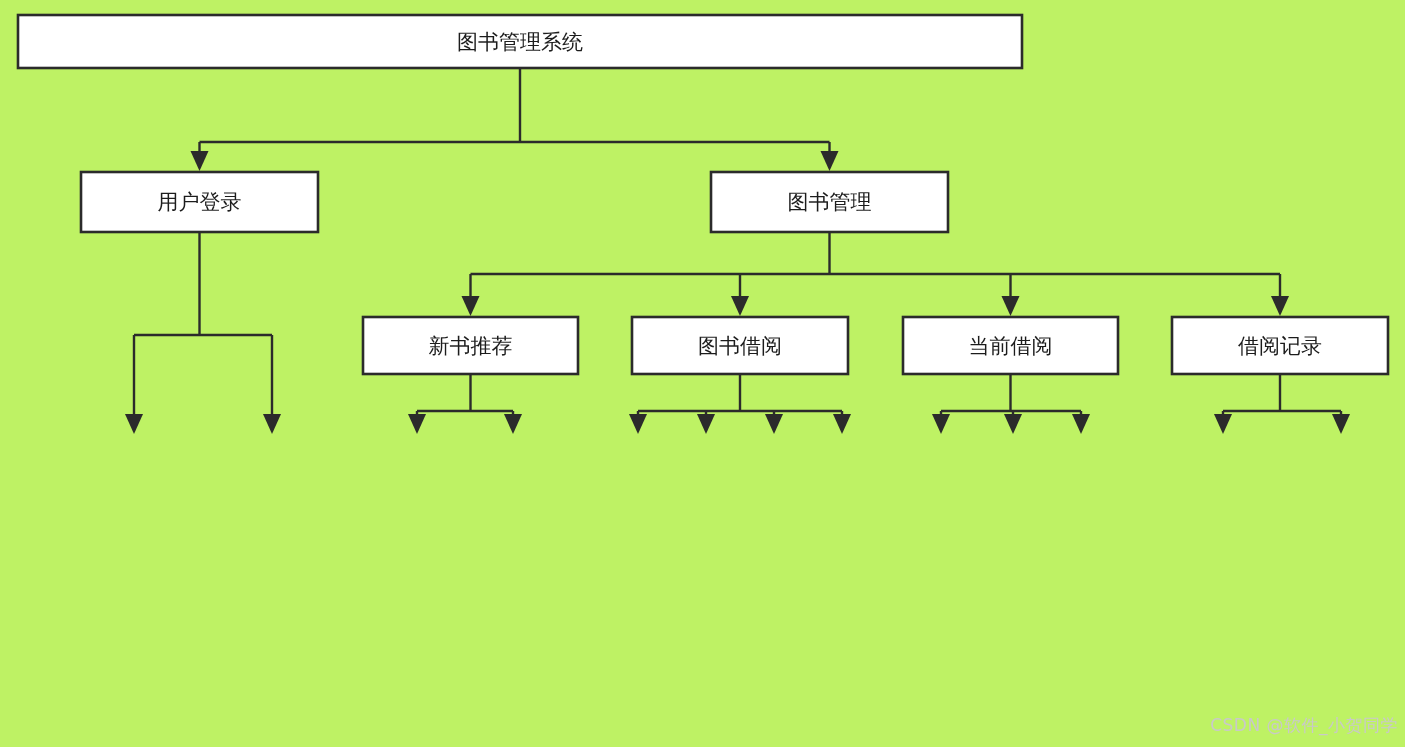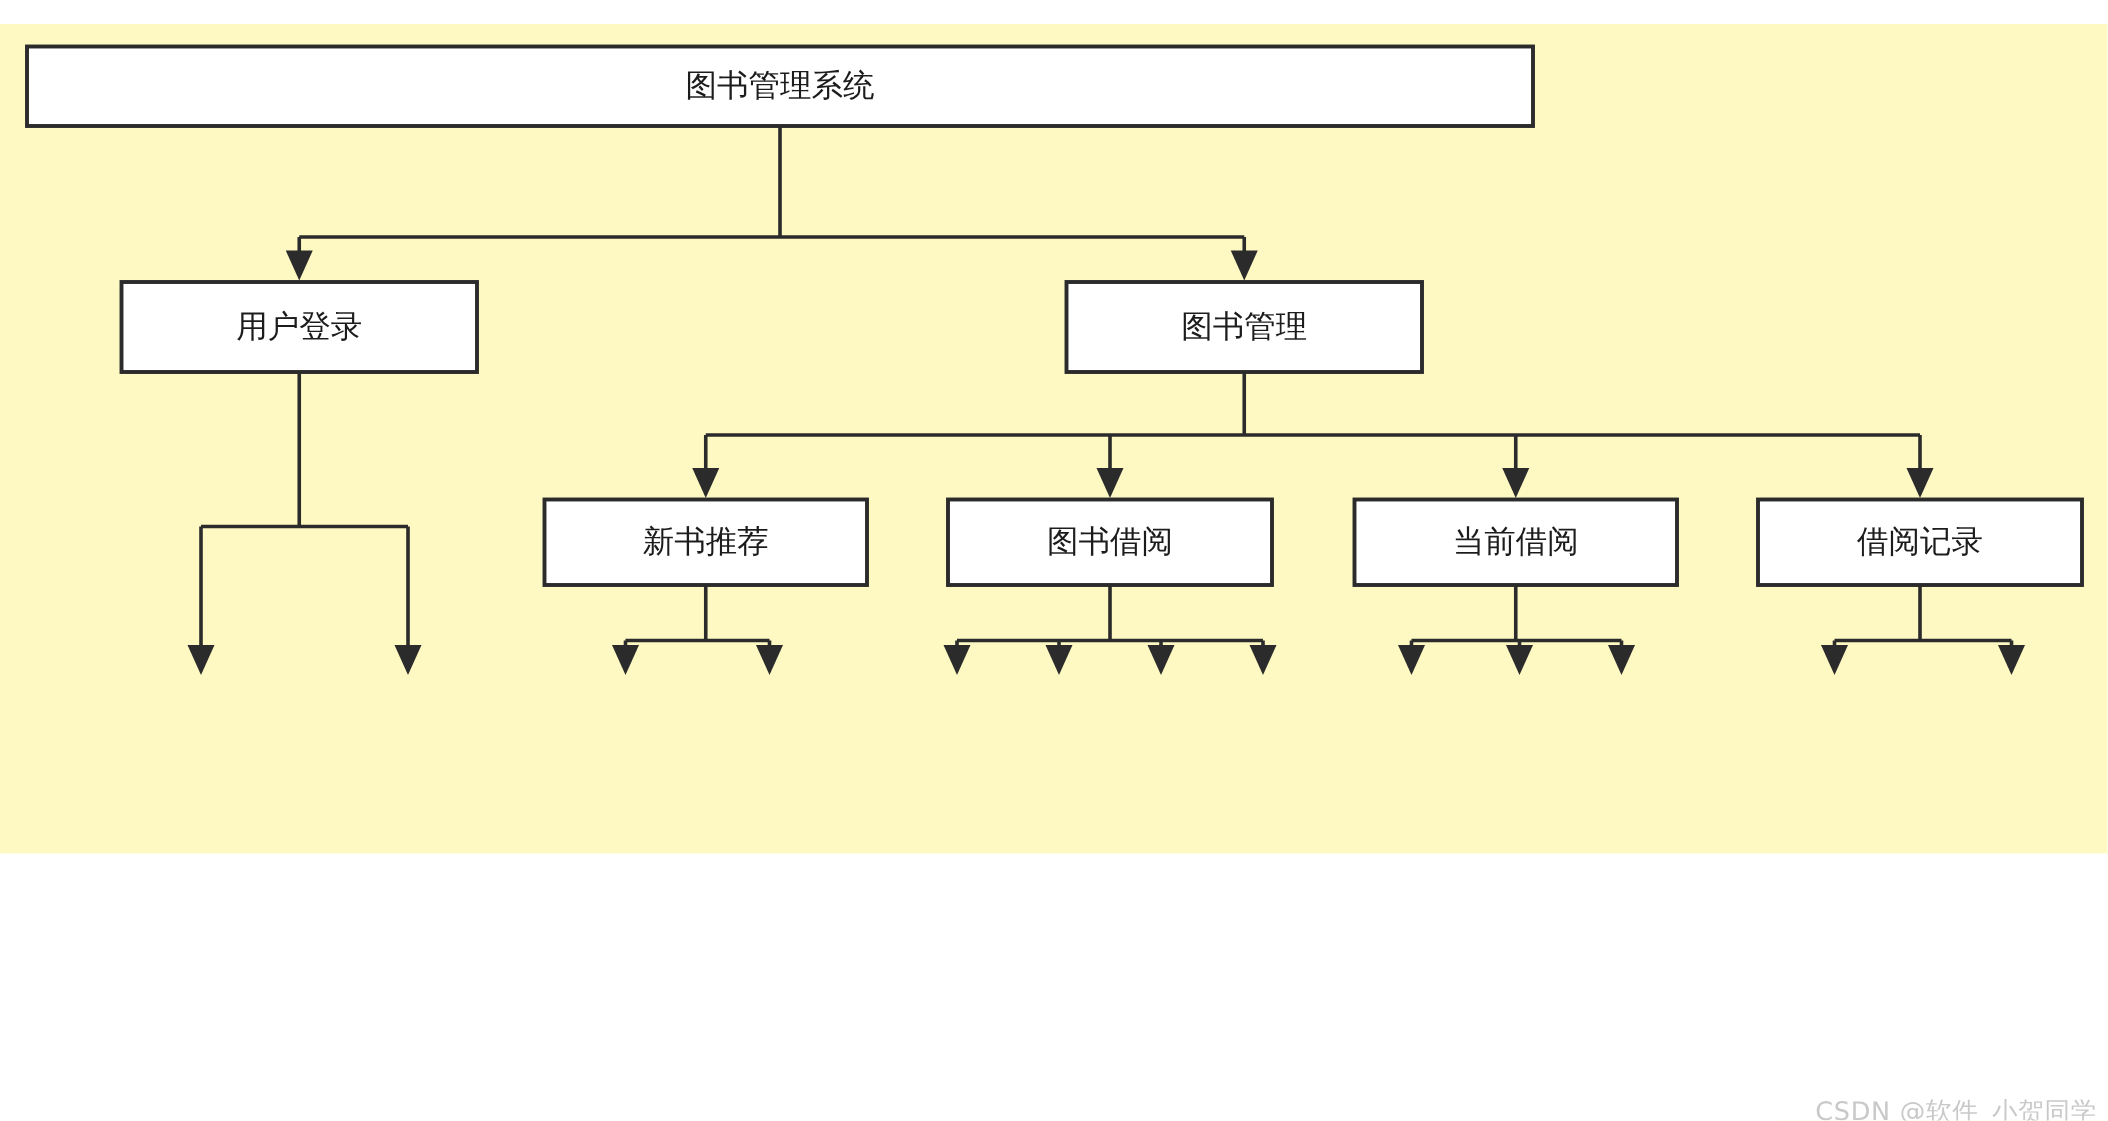--- a/index.html
+++ b/index.html
@@ -10,23 +10,22 @@
   }
   body {
     width: 1405px;
     height: 747px;
     font-family: "DejaVu Sans", "Liberation Sans", sans-serif;
     overflow: hidden;
   }
   #diagram-root {
     position: relative;
     width: 1405px;
-    height: 553px;
-    background: #fef9c3;
-    margin-top: 16px;
+    height: 747px;
+    background: #bef264;
   }
   svg#tree-svg {
     position: absolute;
     left: 0;
     top: 0;
     width: 1405px;
     height: 747px;
     display: block;
   }
   .node-rect {

